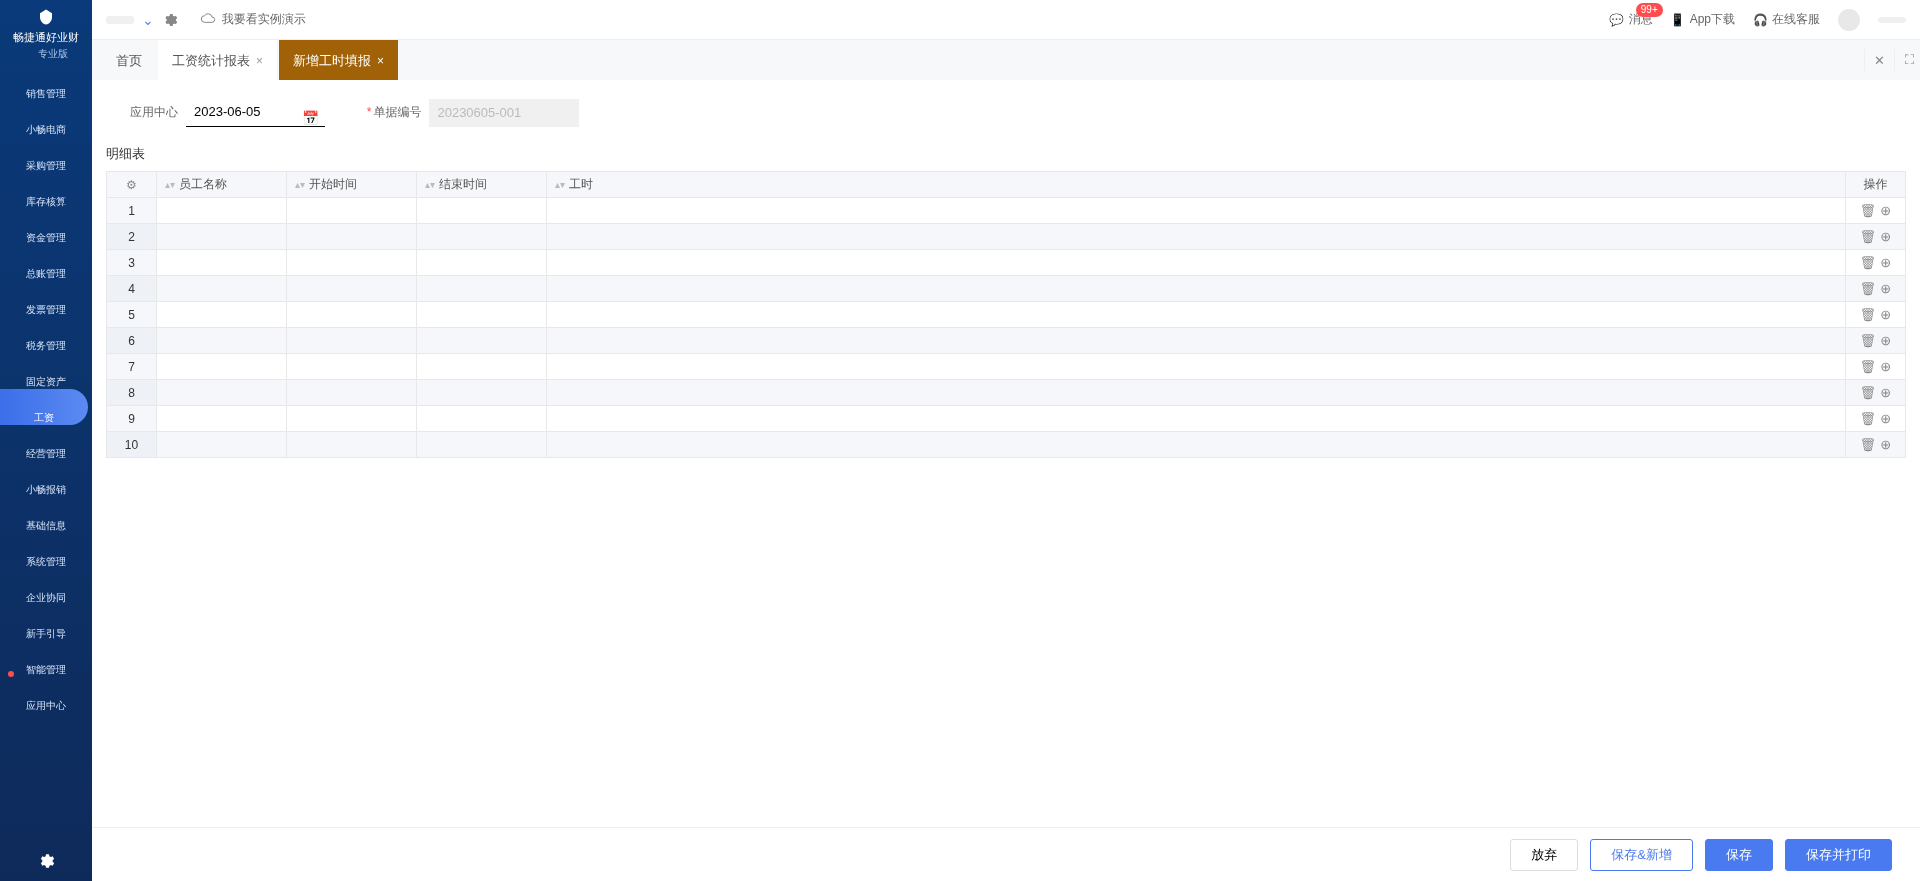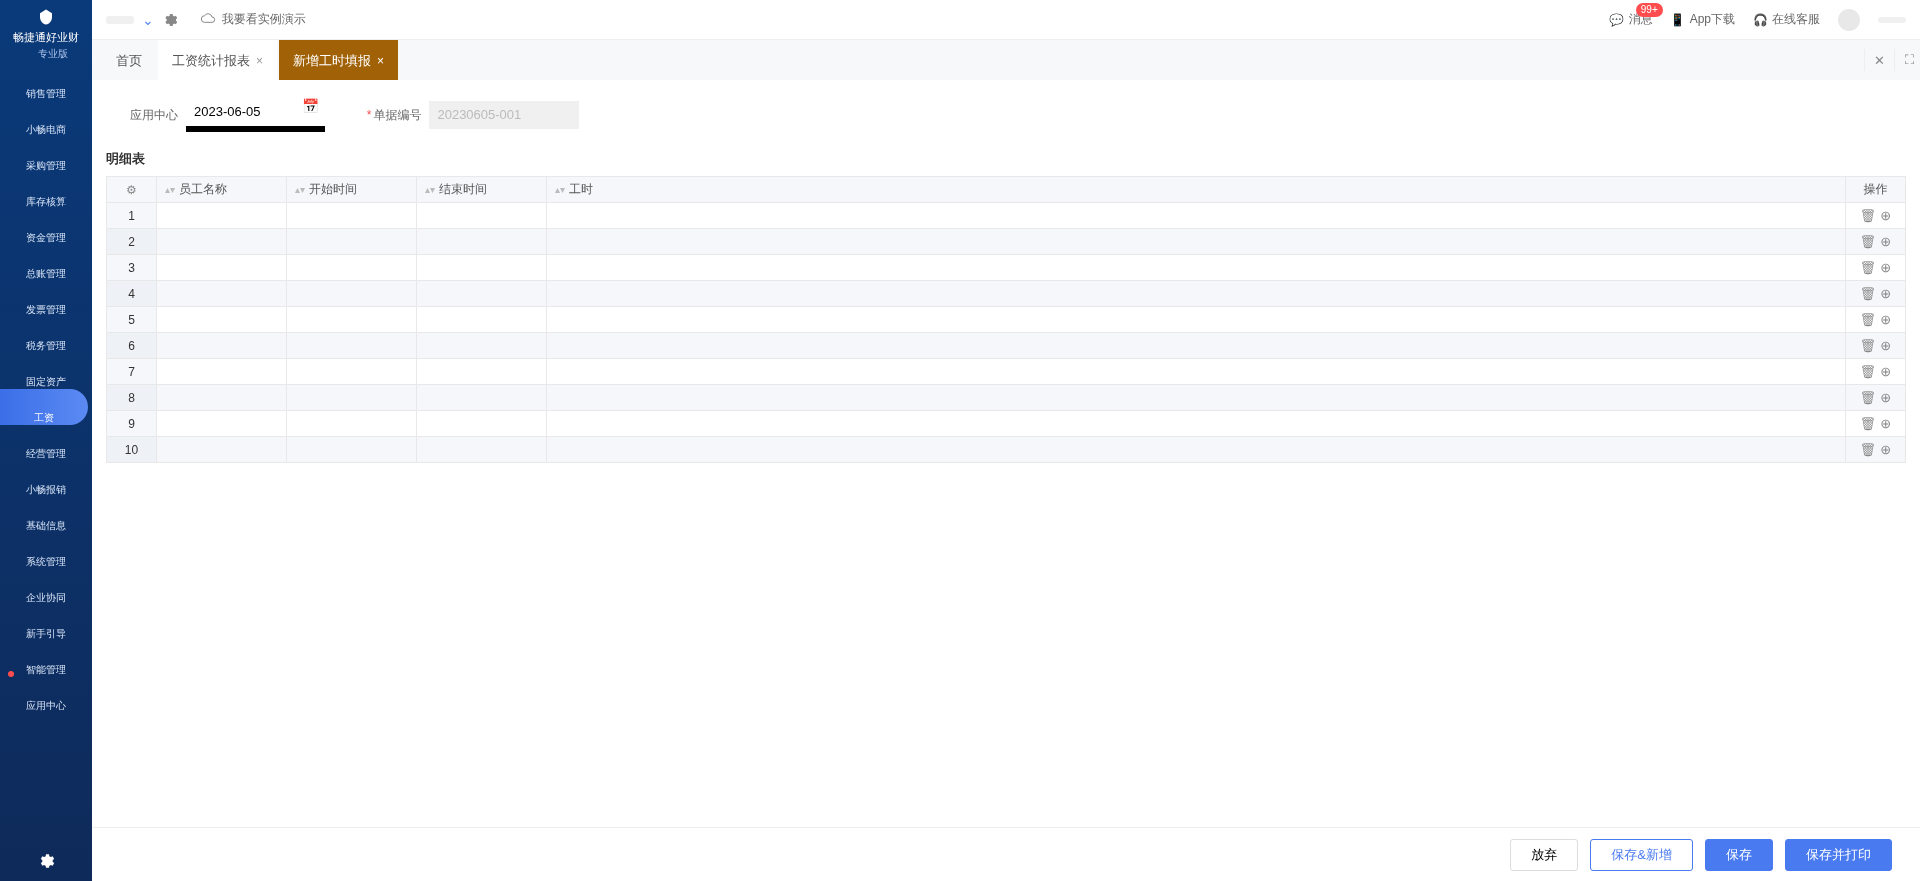--- a/index.html
+++ b/index.html
@@ -48,29 +48,29 @@
 .tabs-right { position: absolute; right: 0; display: flex; align-items: center; gap: 8px; padding-right: 4px; }
 .tabs-right .ico { width: 22px; height: 22px; display: flex; align-items: center; justify-content: center; color: #888; cursor: pointer; border-left: 1px solid #eee; padding-left: 8px; }
 
 
 .form-area { padding: 18px 0 0 0; }
 .form-row { display: flex; align-items: center; gap: 40px; padding: 0 30px 14px; }
 .field { display: flex; align-items: center; gap: 8px; }
 .field-label { font-size: 12px; color: #666; min-width: 56px; text-align: right; }
 .req { color: #ff4d4f; margin-right: 2px; }
 .field-input { height: 28px; padding: 0 8px; border: none; border-bottom: 1px solid transparent; font-size: 13px; width: 110px; }
-.date-input-wrap { display: flex; align-items: flex-start; border-bottom: 6px solid #000000; }
+.date-input-wrap { display: flex; align-items: flex-end; border-bottom: 1px solid #000000; }
 .cal-ico { color: #4a7af0; font-size: 14px; padding: 0 6px; cursor: pointer; }
 .doc-no { background: #f0f0f0; color: #bbb; width: 150px; }
 .project-row { padding: 0 30px 12px; }
 .project-input { width: 380px; border-bottom: 1px solid #ddd; color: #bbb; }
 .more-ico { color: #4a7af0; cursor: pointer; margin-left: 6px; font-size: 14px; letter-spacing: 1px; }
 
 
-.section-title { font-size: 13px; font-weight: 700; padding: 4px 14px 8px; }
+.section-title { font-size: 13px; font-weight: 400; padding: 4px 14px 8px; }
 
 
 .table-wrap { padding: 0 14px; }
 table { width: 100%; border-collapse: collapse; table-layout: fixed; }
 th, td { border: 1px solid #e8e8e8; height: 26px; font-size: 12px; text-align: left; padding: 0 8px; }
 th { background: #f5f7fa; font-weight: 500; color: #555; }
 th.idx, td.idx { width: 50px; text-align: center; background: #f5f7fa; }
 th.ops, td.ops { width: 60px; text-align: center; }
 tbody tr:nth-child(even) td { background: #f5f7fa; }
 tbody tr:nth-child(even) td.idx { background: #eef1f6; }

